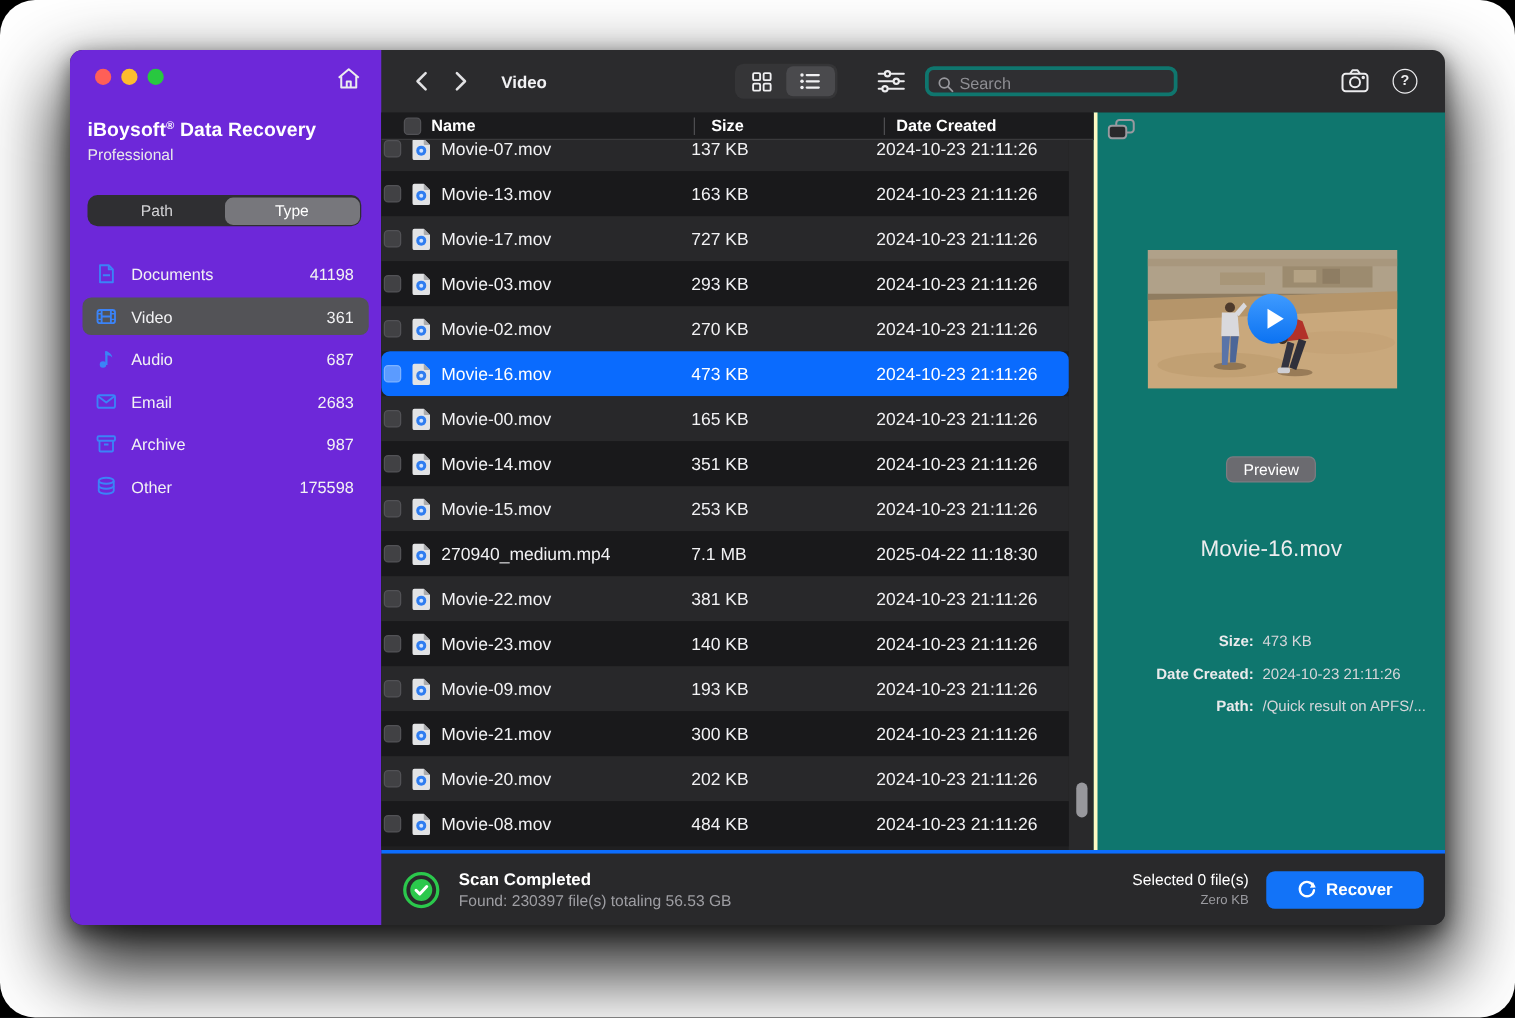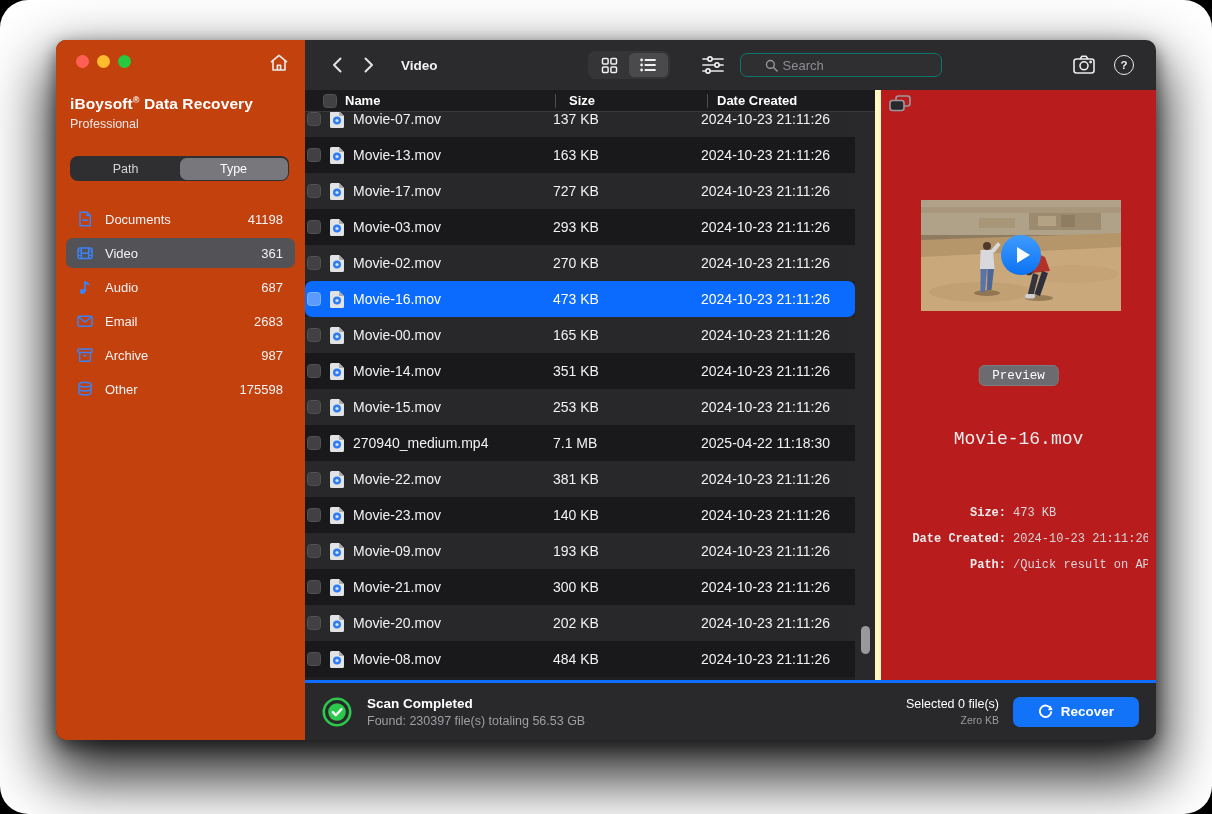--- a/index.html
+++ b/index.html
@@ -5,21 +5,21 @@
   * { margin:0; padding:0; box-sizing:border-box; }
   html,body { width:1212px; height:814px; background:#000; font-family:"Liberation Sans","DejaVu Sans",sans-serif; overflow:hidden; }
   .canvas { position:absolute; inset:0; background:#fff; border-radius:28px; overflow:hidden; }
 
   
   .window { position:absolute; left:56px; top:40px; width:1100px; height:700px;
     border-radius:10px; background:#2b2b2d; display:flex; overflow:hidden;
     box-shadow:0 30px 60px 8px rgba(0,0,0,.85), 0 6px 18px rgba(0,0,0,.55); }
 
   
-  .sidebar { width:249px; background:#c2410c; position:relative; flex:none; }
+  .sidebar { width:249px; background:#6d28d9; position:relative; flex:none; }
   .traffic { position:absolute; left:20px; top:15px; display:flex; gap:8px; }
   .traffic span { width:13px; height:13px; border-radius:50%; display:block; }
   .t-close{ background:#ff5f57; } .t-min{ background:#febc2e; } .t-zoom{ background:#28c840; }
   .home-btn { position:absolute; right:15px; top:12px; width:22px; height:22px; color:#ececee; }
   .app-title { position:absolute; left:14px; top:55px; font-size:15.5px; font-weight:bold; color:#fff; letter-spacing:.1px; }
   .app-title sup { font-size:9px; }
   .app-sub { position:absolute; left:14px; top:77px; font-size:12.5px; color:#e8e8ea; }
   .seg { position:absolute; left:14px; top:116px; width:219px; height:25px; background:#2f2f32;
     border-radius:8px; display:flex; padding:1.5px; }
   .seg .opt { flex:1; display:flex; align-items:center; justify-content:center; font-size:12.5px;
@@ -36,22 +36,22 @@
   
   .main { flex:1; display:flex; flex-direction:column; min-width:0; }
   .toolbar { height:50px; flex:none; display:flex; align-items:center; padding:0 22px; color:#e8e8ea; }
   .nav-btn { width:22px; height:22px; color:#e2e2e4; margin-right:8px; }
   .crumb { font-size:13.5px; font-weight:600; color:#f2f2f4; margin-left:14px; }
   .sp1 { flex:1.15; } .sp2 { flex:1; }
   .view-toggle { display:flex; background:#353537; border-radius:7px; padding:2px; }
   .view-toggle .vseg { width:39px; height:24px; display:flex; align-items:center; justify-content:center; border-radius:5.5px; color:#f0f0f2; }
   .view-toggle .vseg.on { background:#4a4a4d; }
   .filter-btn { margin:0 14px 0 30px; width:26px; height:24px; color:#ececee; display:flex; align-items:center; justify-content:center; }
-  .searchbox { width:202px; height:24px; border:1px solid #0f766e; background:#2f2f32; border-radius:7px;
-    display:flex; align-items:center; padding:0 24px; }
+  .searchbox { width:202px; height:24px; border:3px solid #0f766e; background:#2f2f32; border-radius:7px;
+    display:flex; align-items:flex-end; padding:0 7px; }
   .searchbox svg { width:13px; height:13px; color:#98989d; flex:none; }
   .searchbox input { flex:1; min-width:0; background:transparent; border:none; outline:none; color:#e8e8ea;
     font-size:13px; margin-left:5px; font-family:inherit; }
   .searchbox input::placeholder { color:#8e8e93; }
   .tb-icon { width:24px; height:24px; color:#ececee; }
   .help-circle { width:20px; height:20px; border:1.6px solid #ececee; border-radius:50%; margin-left:18px;
     display:flex; align-items:center; justify-content:center; font-size:11.5px; font-weight:bold; color:#ececee; }
 
   
   .content { flex:1; display:flex; min-height:0; }
@@ -71,21 +71,21 @@
     padding-left:2px; align-items:center; font-size:14px; color:#f2f2f4; }
   .row.lt { background:#28282a; }
   .row.dk { background:#19191b; }
   .row.sel { background:#0a6bfe; border-radius:7px; color:#fff; }
   .cb { width:14px; height:14px; border-radius:3.5px; background:#414144; border:1px solid #525256; }
   .row.sel .cb { background:#5b9bff; border-color:#7eb2ff; }
   .fi { width:16px; height:19px; display:flex; }
   .cell { white-space:nowrap; overflow:hidden; }
 
   
-  .panel { flex:1; background:#b91c1c; border-left:6px solid #fef9c3; position:relative;font-family:Liberation Mono, monospace; }
+  .panel { flex:1; background:#0f766e; border-left:3px solid #fef9c3; position:relative; }
   .popout { position:absolute; left:8px; top:5px; width:22px; height:17px; color:#9a9aa0; }
   .thumb { position:absolute; left:40px; top:110px; width:200px; height:111px; overflow:hidden; }
   .thumb svg { display:block; }
   .playbtn { position:absolute; left:80px; top:35px; width:40px; height:40px; border-radius:50%;
     background:linear-gradient(180deg,#3f9bff,#0b72f2); display:flex; align-items:center; justify-content:center; }
   .playbtn .tri { width:0; height:0; border-left:13px solid #fff; border-top:8px solid transparent;
     border-bottom:8px solid transparent; margin-left:4px; }
   .preview-btn { position:absolute; left:50%; transform:translateX(-50%); top:275px; height:21px;
     padding:0 13px; background:#6b6b70; border:1px solid #7c7c81; border-radius:5.5px; color:#fff;
     font-size:12.5px; display:flex; align-items:center; font-family:inherit; }

